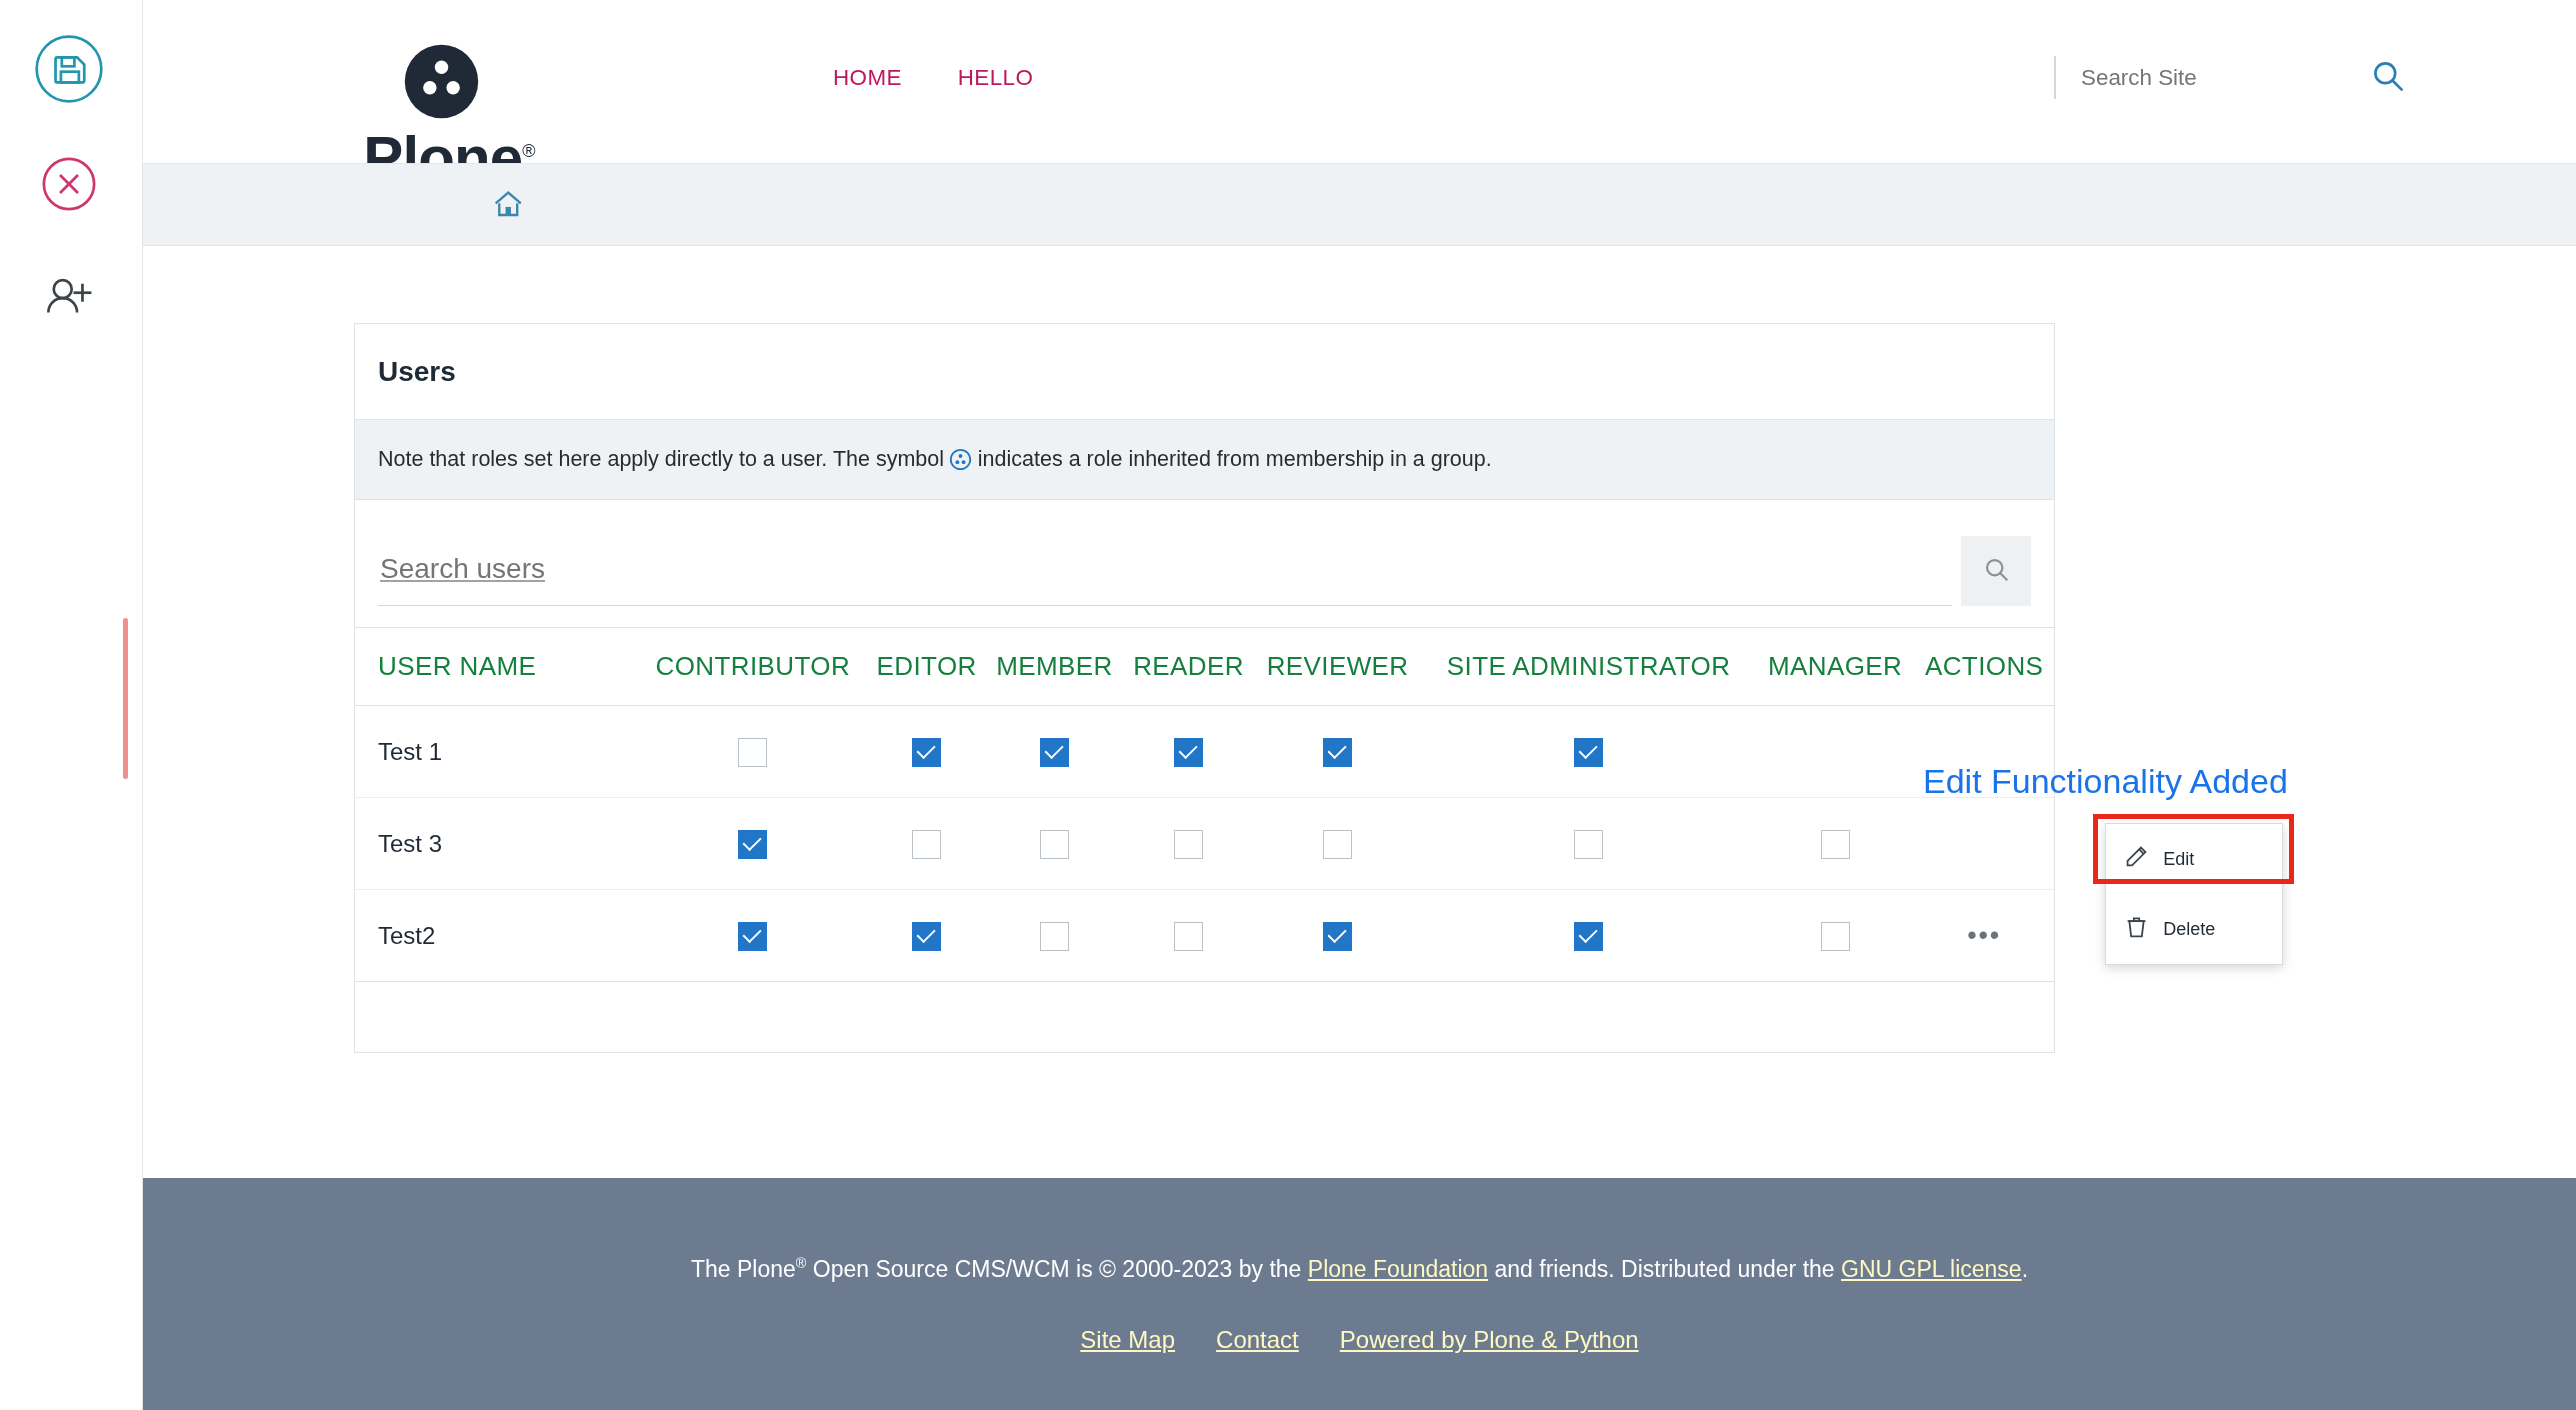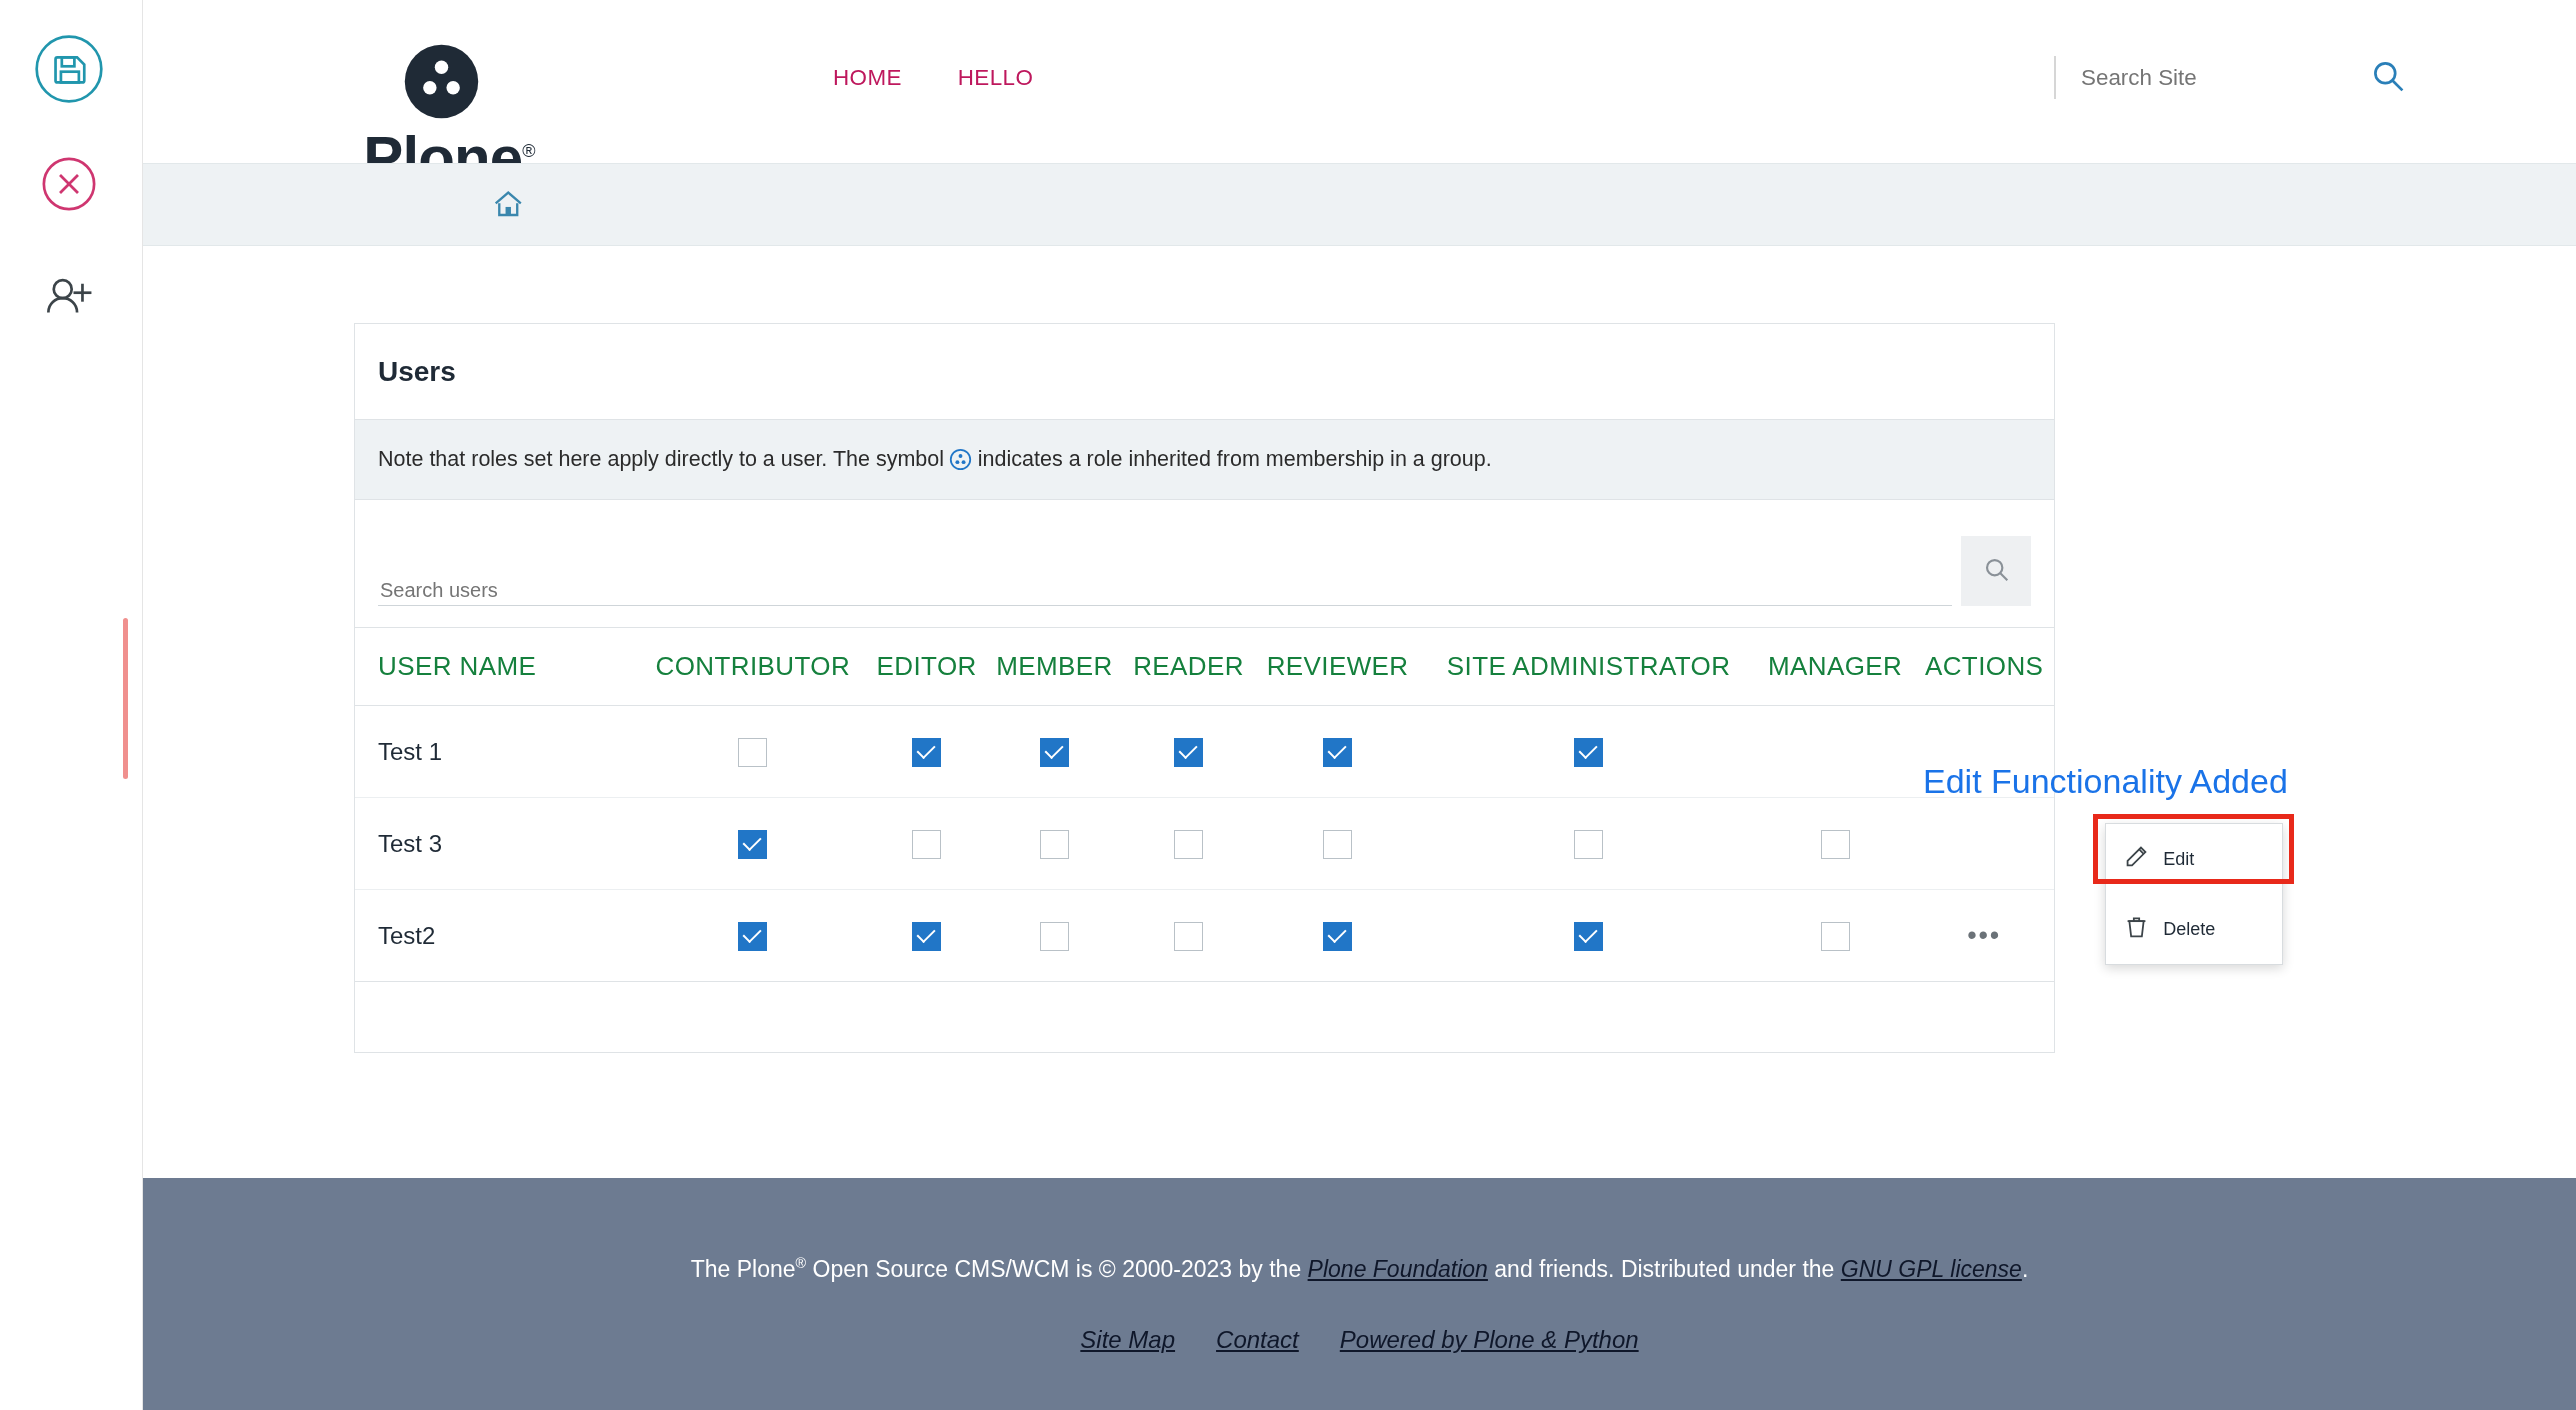--- a/index.html
+++ b/index.html
@@ -177,25 +177,26 @@
     align-items: flex-end;
     padding: 36px 23px 21.5px 23px;
     border-bottom: 0.9px solid #dfe3e6;
     box-sizing: border-box;
   }
   .search-users-input {
     flex: 1;
     border: none;
     border-bottom: 0.9px solid #cfd5d9;
     outline: none;
-    font-size: 20px;
+    font-size: 28px;
     color: #9aa4ad;
-    padding-bottom: 3px;
+    padding-bottom: 20px;
     background: transparent;
     font-family: "Liberation Sans", sans-serif;
+    text-decoration: underline;
   }
   .search-users-btn {
     width: 70px;
     height: 70px;
     background: #eef0f2;
     border: none;
     margin-left: 9px;
     display: flex;
     align-items: center;
     justify-content: center;
@@ -336,23 +337,22 @@
   }
   .footer-line2 {
     text-align: center;
     font-size: 24px;
     padding-top: 43px;
     display: flex;
     justify-content: center;
     gap: 41px;
   }
   .footer a {
-    color: #0f172a;
+    color: #fef9c3;
     text-decoration: underline;
-    font-style: italic;
   }
   .sup { font-size: 14.3px; vertical-align: super; }
 </style>
 </head>
 <body>
 
 <div class="toolbar">
   <div class="toolbar-icon icon-save">
     <svg width="70" height="70" viewBox="0 0 78 78">
       <circle cx="39" cy="39" r="36" fill="none" stroke="#2196ad" stroke-width="3"></circle>

